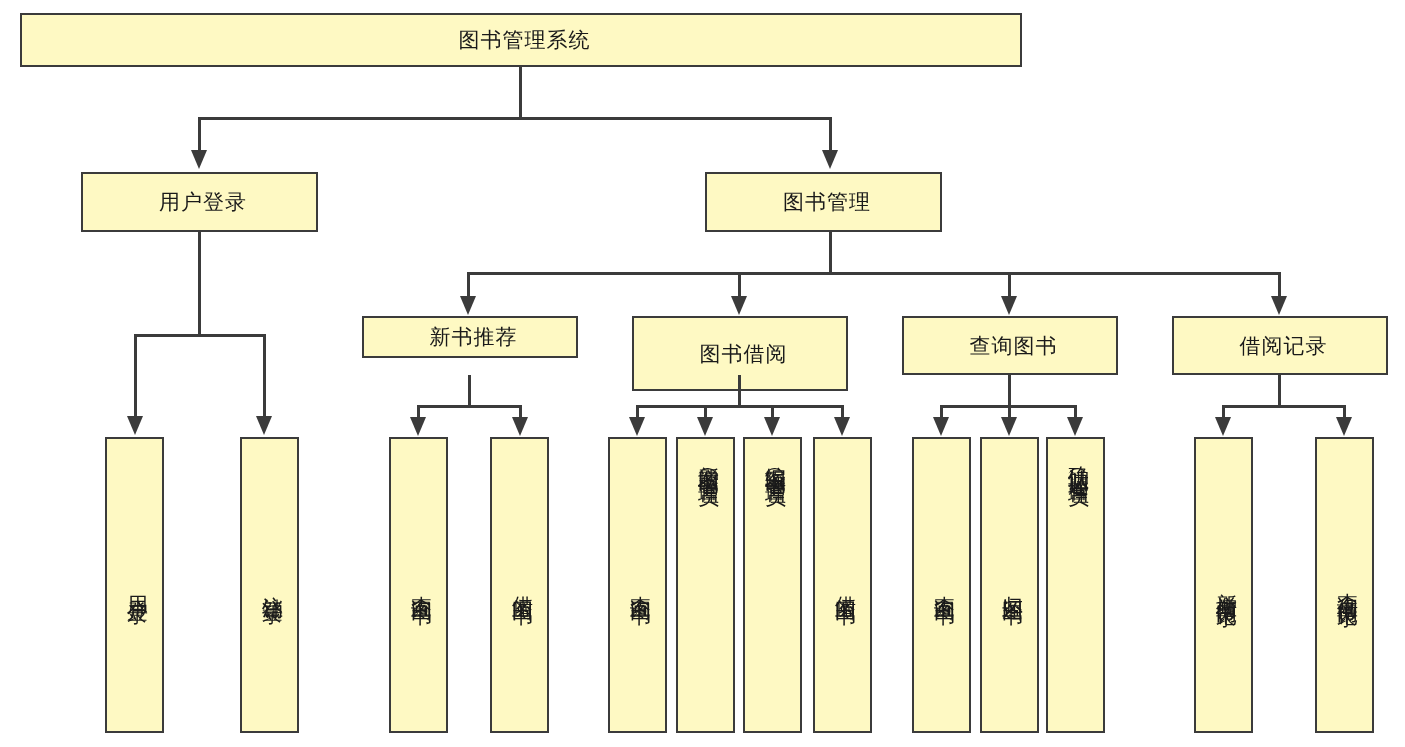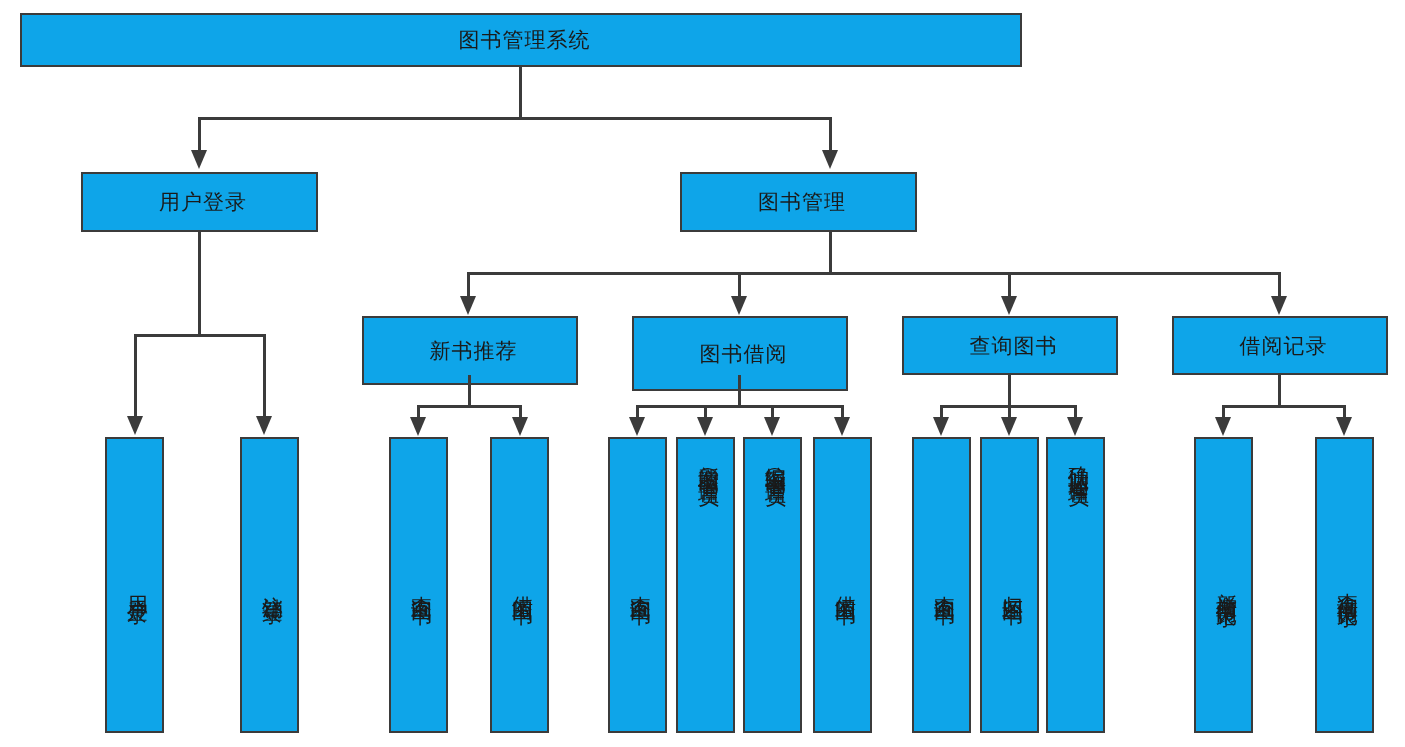--- a/index.html
+++ b/index.html
@@ -14,21 +14,21 @@
     position: relative;
     width: 1405px;
     height: 747px;
     background: #ffffff;
     overflow: hidden;
   }
   .node {
     position: absolute;
     box-sizing: border-box;
     border: 2px solid #3b3b3b;
-    background: #0ea5e9;
+    background: #fef9c3;
     display: flex;
     align-items: center;
     justify-content: center;
     color: #1a1a1a;
     padding-left: 7px;
   }
   .node.horiz {
     font-size: 21px;
     letter-spacing: 1px;
     white-space: nowrap;
@@ -80,21 +80,21 @@
   <div class="edge v" style="left:519px; top:67px; width:3px; height:52px;"></div>
   <div class="edge h" style="left:198px; top:117px; width:634px; height:3px;"></div>
   <div class="edge v" style="left:198px; top:117px; width:3px; height:35px;"></div>
   <div class="arrow" style="left:191px; top:150px;"></div>
   <div class="edge v" style="left:829px; top:117px; width:3px; height:35px;"></div>
   <div class="arrow" style="left:822px; top:150px;"></div>
 
   <div class="node horiz" style="left:81px; top:172px; width:237px; height:60px;">
     <span>用户登录</span>
   </div>
-  <div class="node horiz" style="left:680px; top:172px; width:237px; height:60px;text-align:right;">
+  <div class="node horiz" style="left:705px; top:172px; width:237px; height:60px;text-align:right;">
     <span>图书管理</span>
   </div>
 
   <div class="edge v" style="left:198px; top:232px; width:3px; height:105px;"></div>
   <div class="edge h" style="left:134px; top:334px; width:132px; height:3px;"></div>
   <div class="edge v" style="left:134px; top:334px; width:3px; height:84px;"></div>
   <div class="arrow" style="left:127px; top:416px;"></div>
   <div class="edge v" style="left:263px; top:334px; width:3px; height:84px;"></div>
   <div class="arrow" style="left:256px; top:416px;"></div>
 
@@ -102,21 +102,21 @@
   <div class="edge h" style="left:467px; top:272px; width:814px; height:3px;"></div>
   <div class="edge v" style="left:467px; top:272px; width:3px; height:27px;"></div>
   <div class="arrow" style="left:460px; top:296px;"></div>
   <div class="edge v" style="left:738px; top:272px; width:3px; height:27px;"></div>
   <div class="arrow" style="left:731px; top:296px;"></div>
   <div class="edge v" style="left:1008px; top:272px; width:3px; height:27px;"></div>
   <div class="arrow" style="left:1001px; top:296px;"></div>
   <div class="edge v" style="left:1278px; top:272px; width:3px; height:27px;"></div>
   <div class="arrow" style="left:1271px; top:296px;"></div>
 
-  <div class="node horiz" style="left:362px; top:316px; width:216px; height:69px;align-items:center;">
+  <div class="node horiz" style="left:362px; top:316px; width:216px; height:42px;align-items:center;">
     <span>新书推荐</span>
   </div>
   <div class="node horiz" style="left:632px; top:316px; width:216px; height:75px;">
     <span>图书借阅</span>
   </div>
   <div class="node horiz" style="left:902px; top:316px; width:216px; height:59px;">
     <span>查询图书</span>
   </div>
   <div class="node horiz" style="left:1172px; top:316px; width:216px; height:59px;">
     <span>借阅记录</span>

